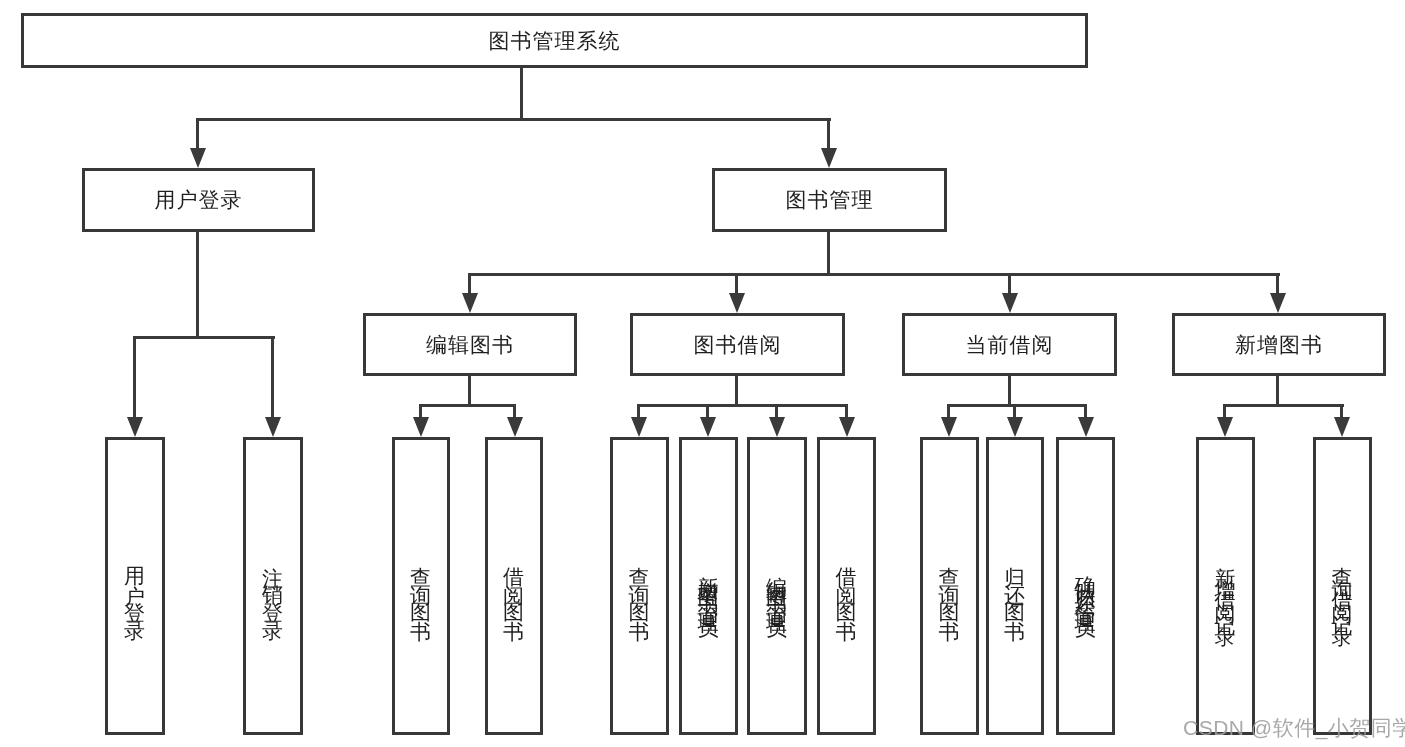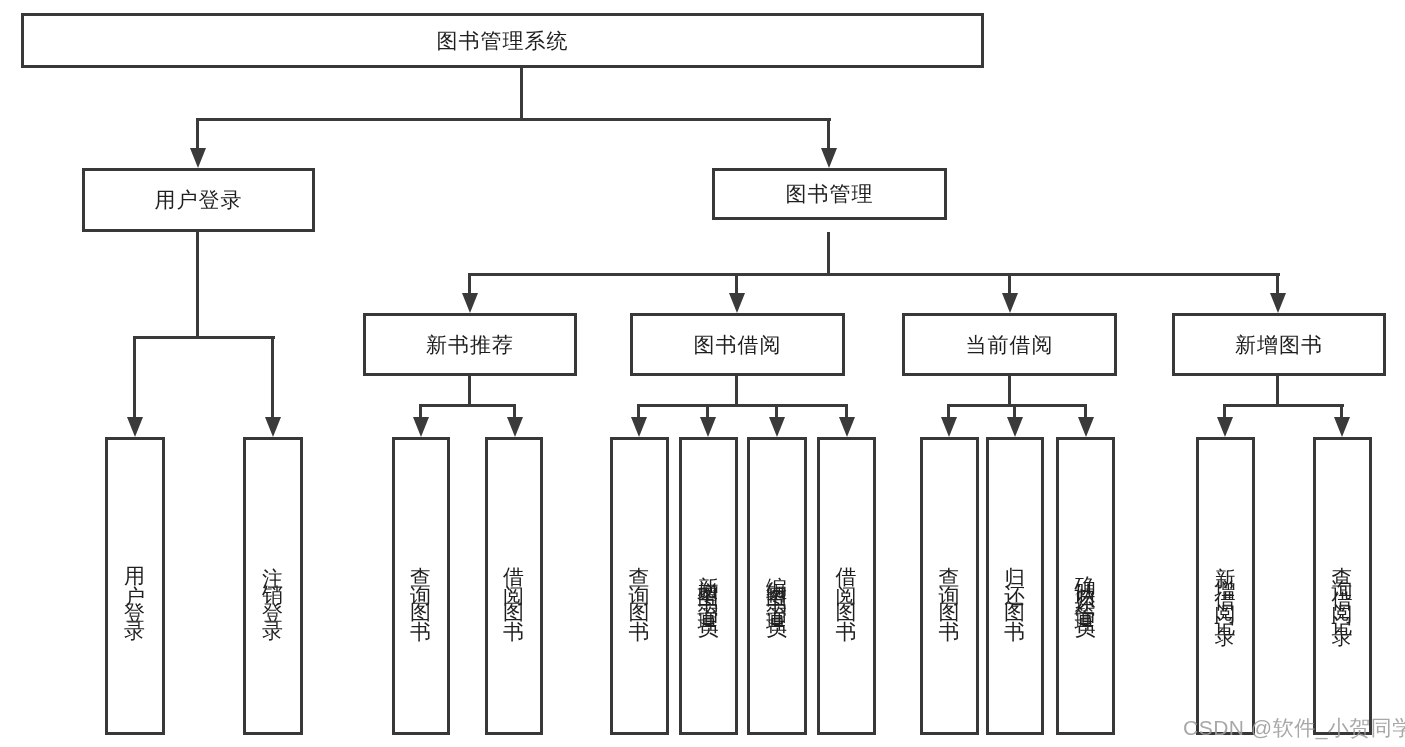--- a/index.html
+++ b/index.html
@@ -54,51 +54,51 @@
     white-space:nowrap;
     z-index:5;
     letter-spacing:0.5px;
   }
 </style>
 </head>
 <body>
 
 <div id="stage">
 
-  <div class="box" style="left:21px;top:13px;width:963px;height:55px;">图书管理系统</div>
+  <div class="box" style="left:21px;top:13px;width:1067px;height:55px;">图书管理系统</div>
 
   <div class="line" style="left:520px;top:68px;width:3px;height:52px;"></div>
   <div class="line" style="left:196px;top:118px;width:635px;height:3px;"></div>
   <div class="line" style="left:196px;top:118px;width:3px;height:32px;"></div>
   <div class="arrow" style="left:190px;top:148px;"></div>
   <div class="line" style="left:827px;top:118px;width:3px;height:32px;"></div>
   <div class="arrow" style="left:821px;top:148px;"></div>
 
   <div class="box" style="left:82px;top:168px;width:233px;height:64px;">用户登录</div>
-  <div class="box" style="left:712px;top:168px;width:235px;height:52px;">图书管理</div>
+  <div class="box" style="left:712px;top:168px;width:235px;height:64px;">图书管理</div>
 
   <div class="line" style="left:196px;top:232px;width:3px;height:104px;"></div>
   <div class="line" style="left:133px;top:336px;width:142px;height:3px;"></div>
   <div class="line" style="left:133px;top:336px;width:3px;height:83px;"></div>
   <div class="arrow" style="left:127px;top:417px;"></div>
   <div class="line" style="left:271px;top:336px;width:3px;height:83px;"></div>
   <div class="arrow" style="left:265px;top:417px;"></div>
 
   <div class="line" style="left:827px;top:232px;width:3px;height:44px;"></div>
   <div class="line" style="left:468px;top:273px;width:812px;height:3px;"></div>
   <div class="line" style="left:468px;top:273px;width:3px;height:22px;"></div>
   <div class="arrow" style="left:462px;top:293px;"></div>
   <div class="line" style="left:735px;top:273px;width:3px;height:22px;"></div>
   <div class="arrow" style="left:729px;top:293px;"></div>
   <div class="line" style="left:1008px;top:273px;width:3px;height:22px;"></div>
   <div class="arrow" style="left:1002px;top:293px;"></div>
   <div class="line" style="left:1276px;top:273px;width:3px;height:22px;"></div>
   <div class="arrow" style="left:1270px;top:293px;"></div>
 
-  <div class="box" style="left:363px;top:313px;width:214px;height:63px;">新书推荐</div>
+  <div class="box" style="left:363px;top:313px;width:214px;height:63px;">编辑图书</div>
   <div class="box" style="left:630px;top:313px;width:215px;height:63px;">图书借阅</div>
   <div class="box" style="left:902px;top:313px;width:215px;height:63px;">当前借阅</div>
   <div class="box" style="left:1172px;top:313px;width:214px;height:63px;">新增图书</div>
 
   <div class="line" style="left:468px;top:376px;width:3px;height:30px;"></div>
   <div class="line" style="left:419px;top:404px;width:97px;height:3px;"></div>
   <div class="line" style="left:419px;top:404px;width:3px;height:15px;"></div>
   <div class="arrow" style="left:413px;top:417px;"></div>
   <div class="line" style="left:513px;top:404px;width:3px;height:15px;"></div>
   <div class="arrow" style="left:507px;top:417px;"></div>

